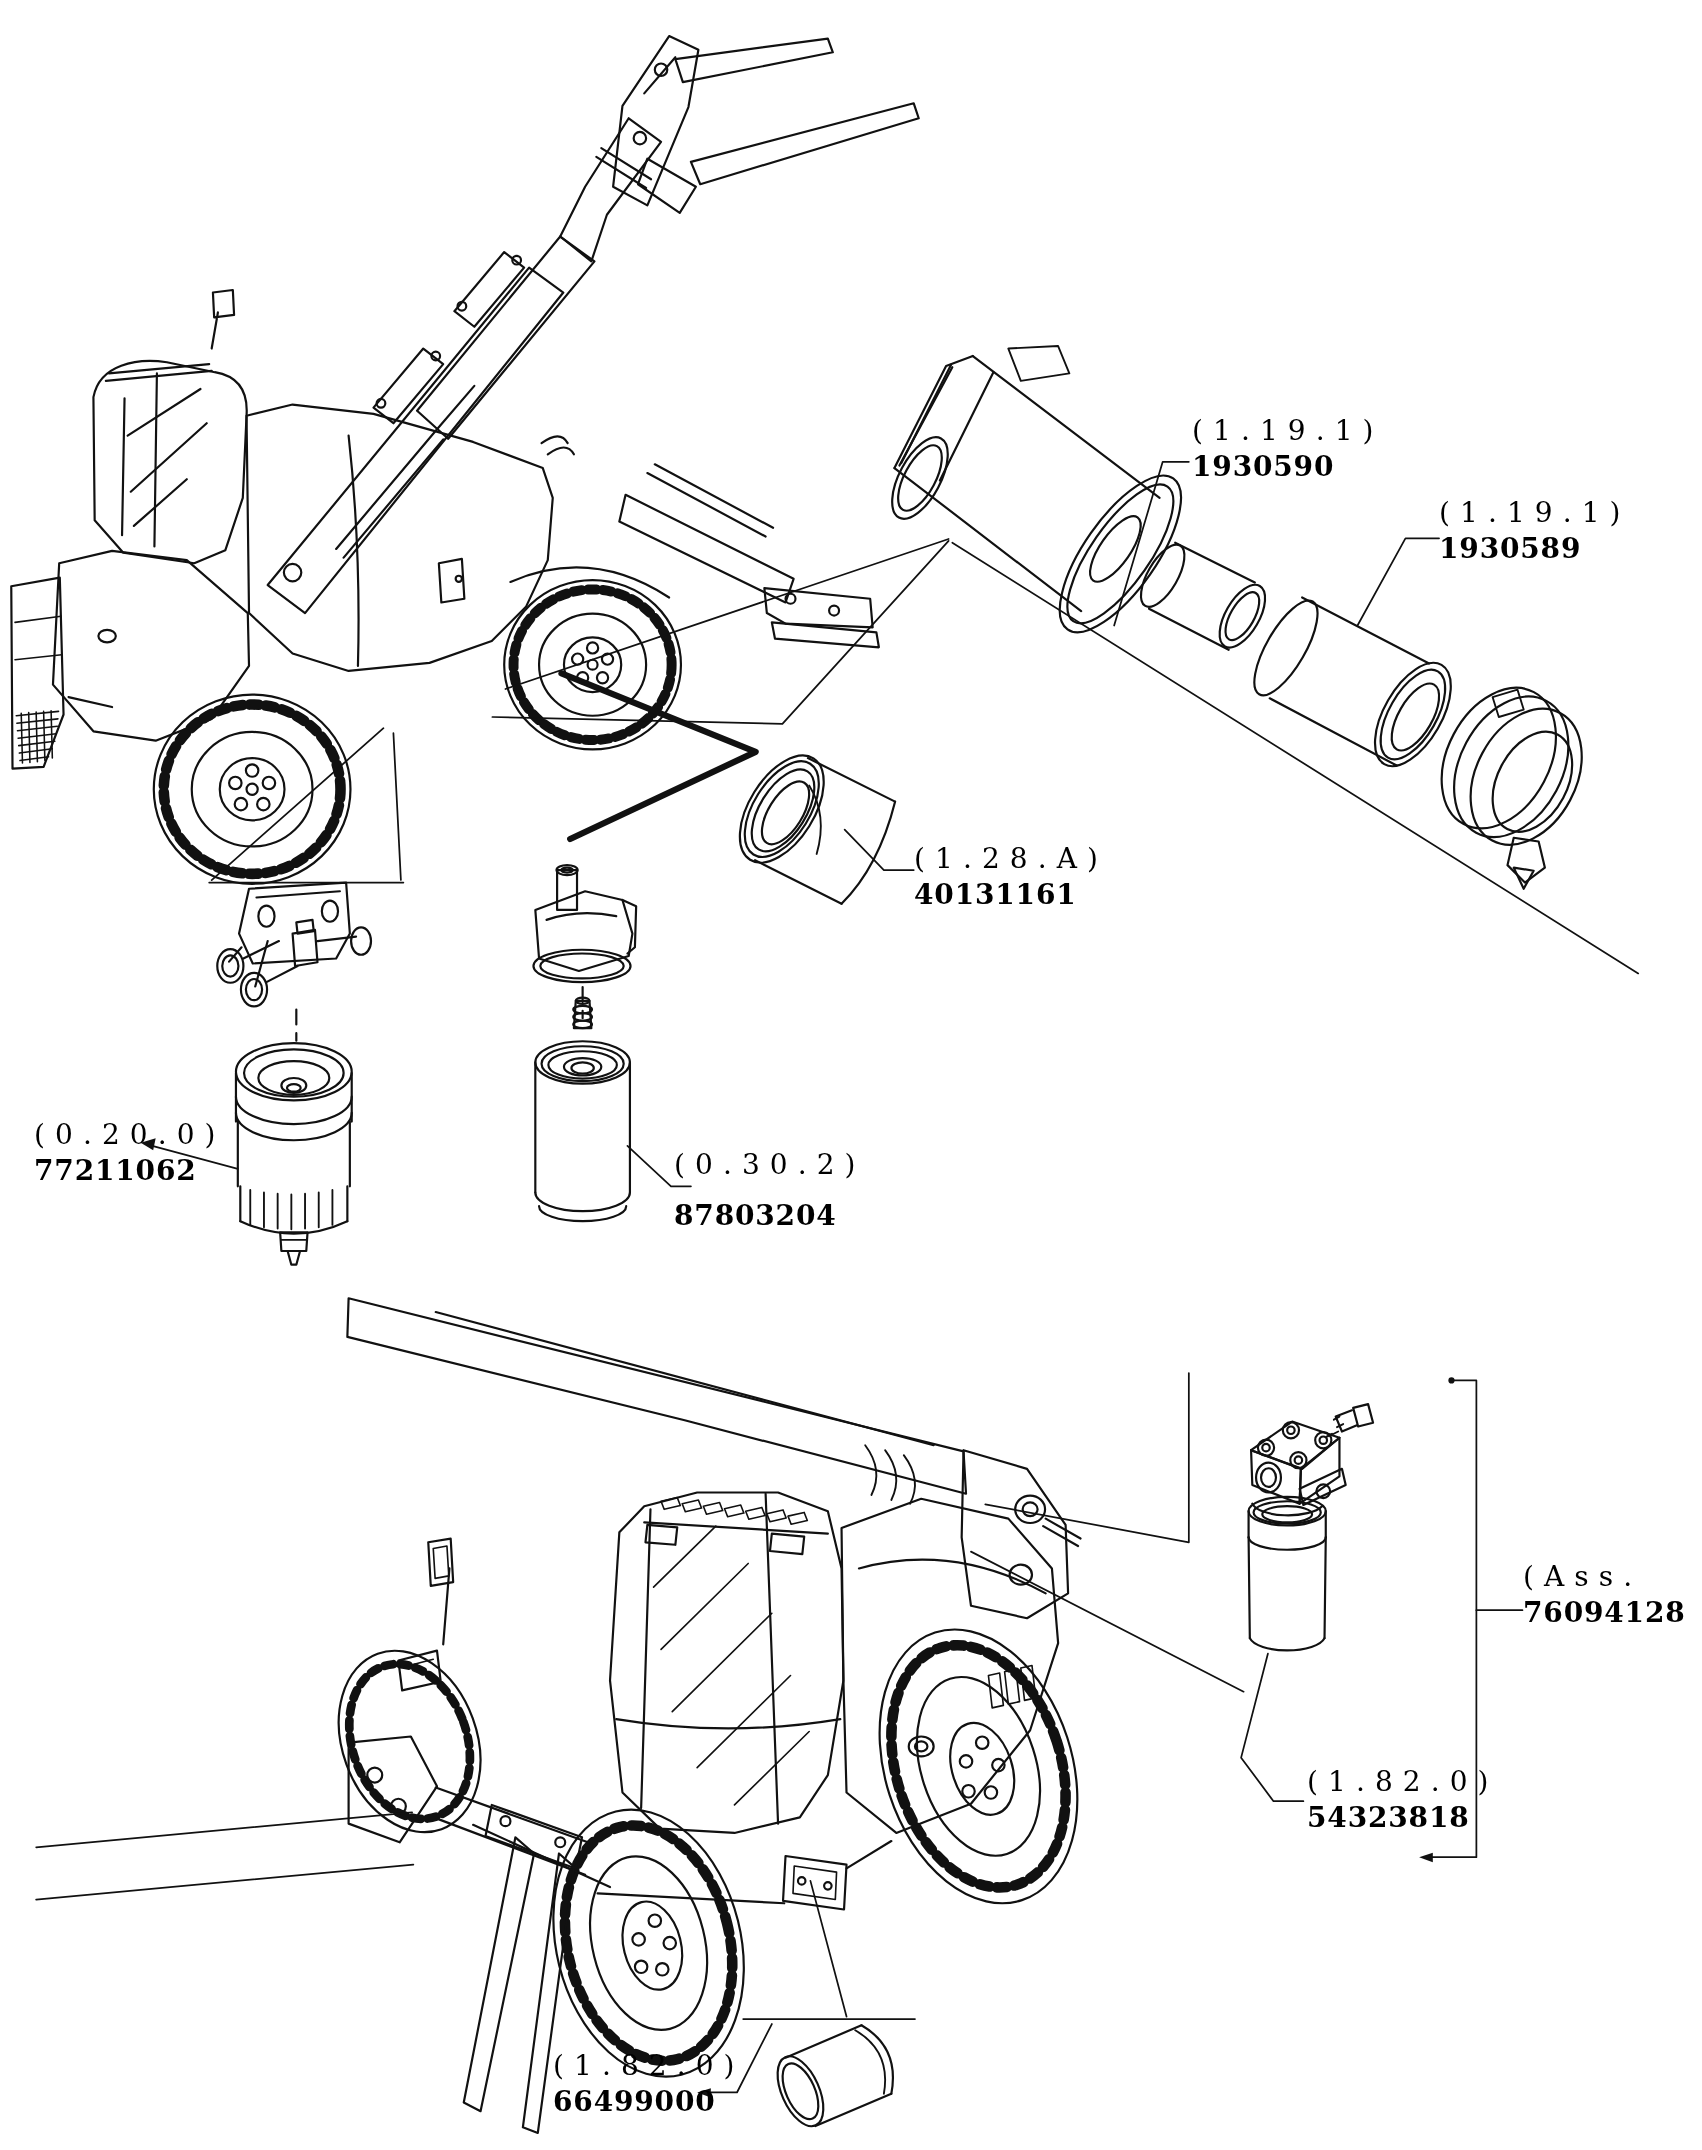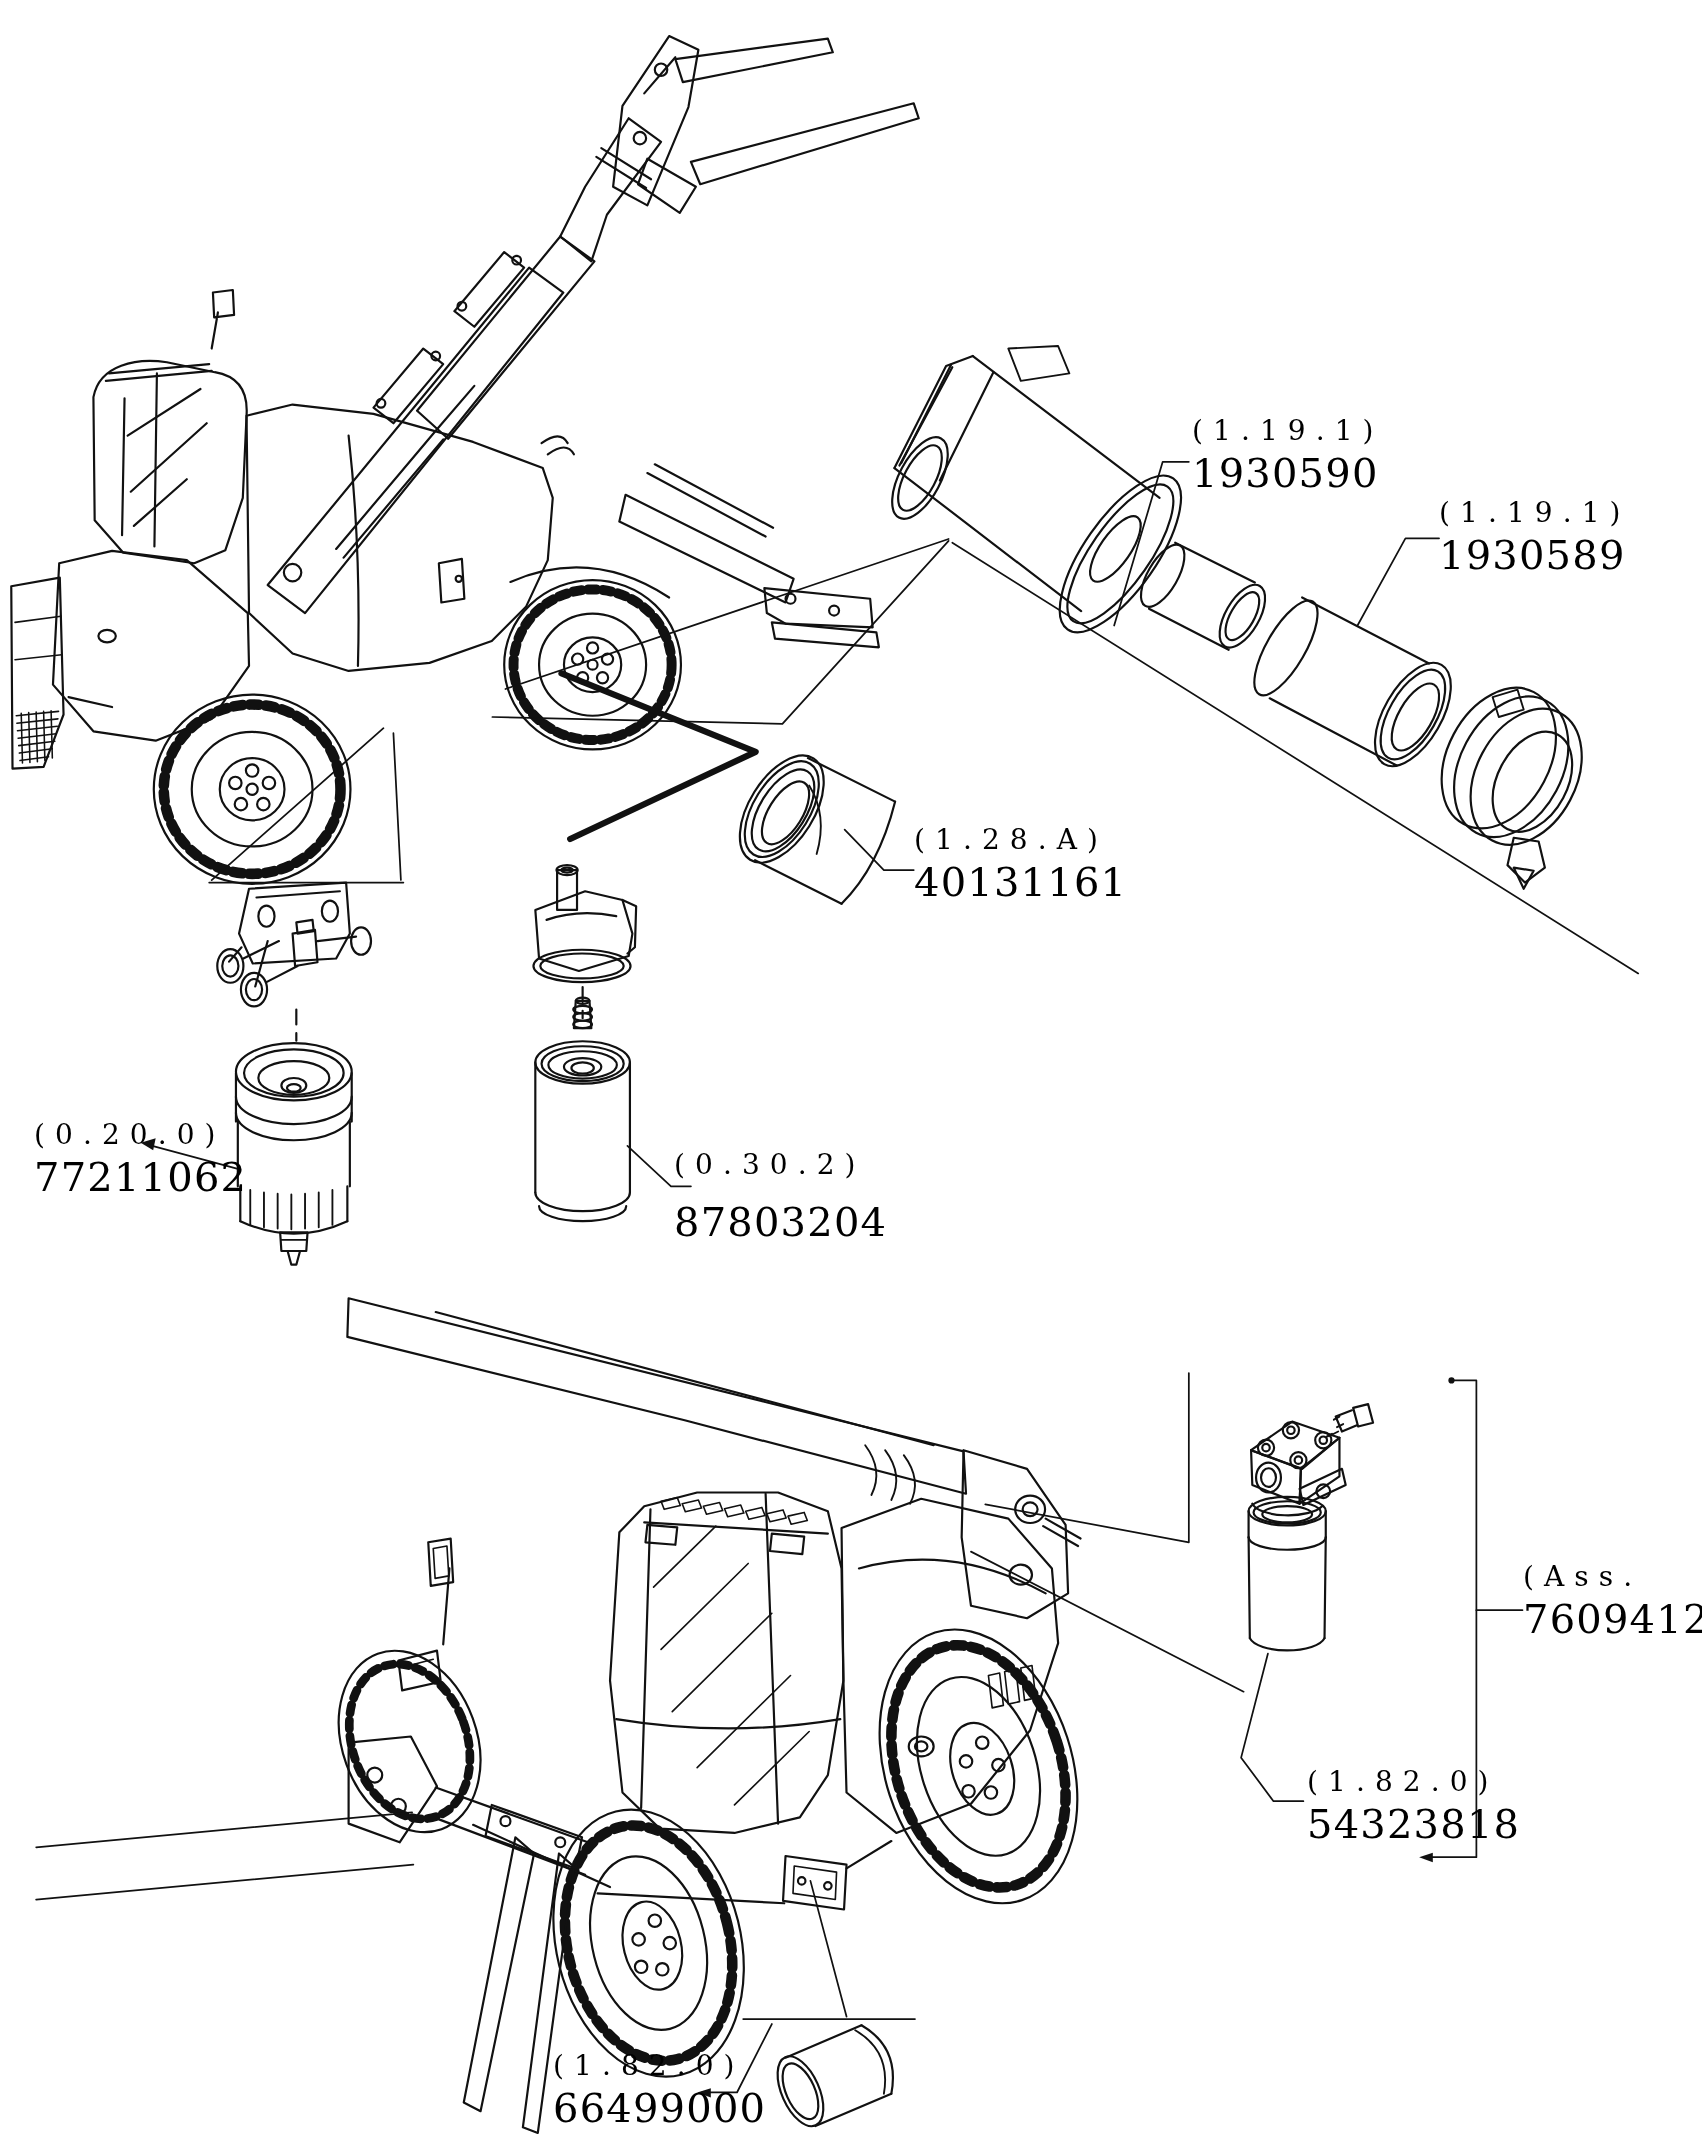--- a/index.html
+++ b/index.html
@@ -3,21 +3,21 @@
 <meta charset="utf-8">
 <style>
   html,body{margin:0;padding:0}
   body{
     width:1703px;height:2151px;position:relative;overflow:hidden;
     background:#ffffff;font-family:"DejaVu Serif", "Liberation Serif", serif;
   }
   #art{position:absolute;left:0;top:0;z-index:1}
   .label{position:absolute;z-index:2;color:#000;white-space:nowrap}
   .ref{font-size:28px;letter-spacing:0.36em;font-weight:400;line-height:1.08}
-  .pn{font-size:40px;font-weight:400;letter-spacing:0.03em;margin-top:6.2px;line-height:1.05}
+  .pn{font-size:28px;font-weight:700;letter-spacing:0.03em;margin-top:6.2px;line-height:1.05}
   svg *{vector-effect:none}
 </style>
 </head>
 <body>
 
 <svg id="art" width="1703" height="2151" viewBox="0 0 2736 3456" fill="none" stroke="#111111" stroke-width="3.5" stroke-linejoin="round" stroke-linecap="round">
 
   <g>
 
     <path d="M430,940 L850,430 L905,470 L490,985 Z"></path>
@@ -370,21 +370,21 @@
 <div class="label" style="left:1192px;top:416px">
   <div class="ref">(1.19.1)</div>
   <div class="pn">1930590</div>
 </div>
 
 <div class="label" style="left:1439px;top:498px">
   <div class="ref">(1.19.1)</div>
   <div class="pn">1930589</div>
 </div>
 
-<div class="label" style="left:914px;top:825px">
+<div class="label" style="left:914px;top:844px">
   <div class="ref">(1.28.A)</div>
   <div class="pn">40131161</div>
 </div>
 
 <div class="label" style="left:34px;top:1120px">
   <div class="ref">(0.20.0)</div>
   <div class="pn">77211062</div>
 </div>
 
 <div class="label" style="left:674px;top:1150px">

